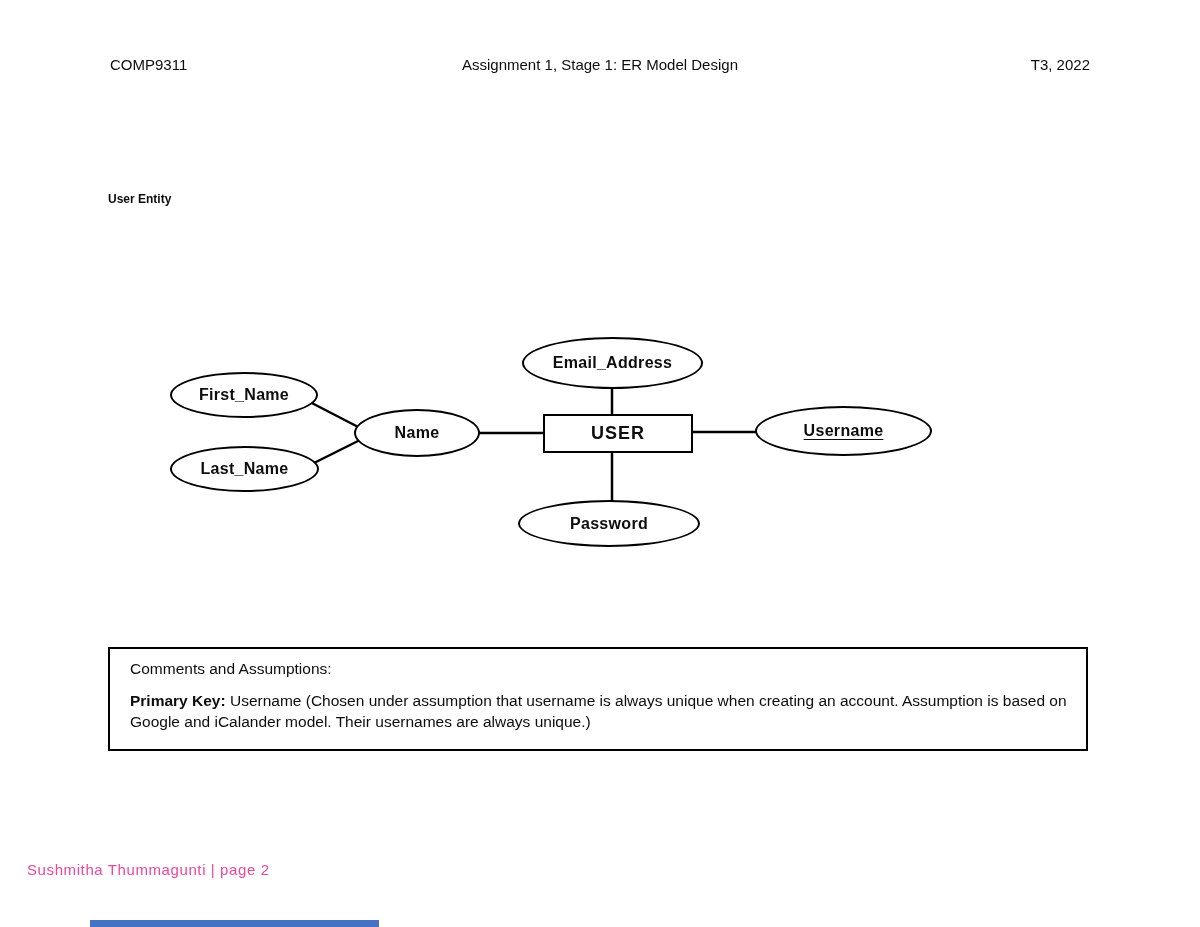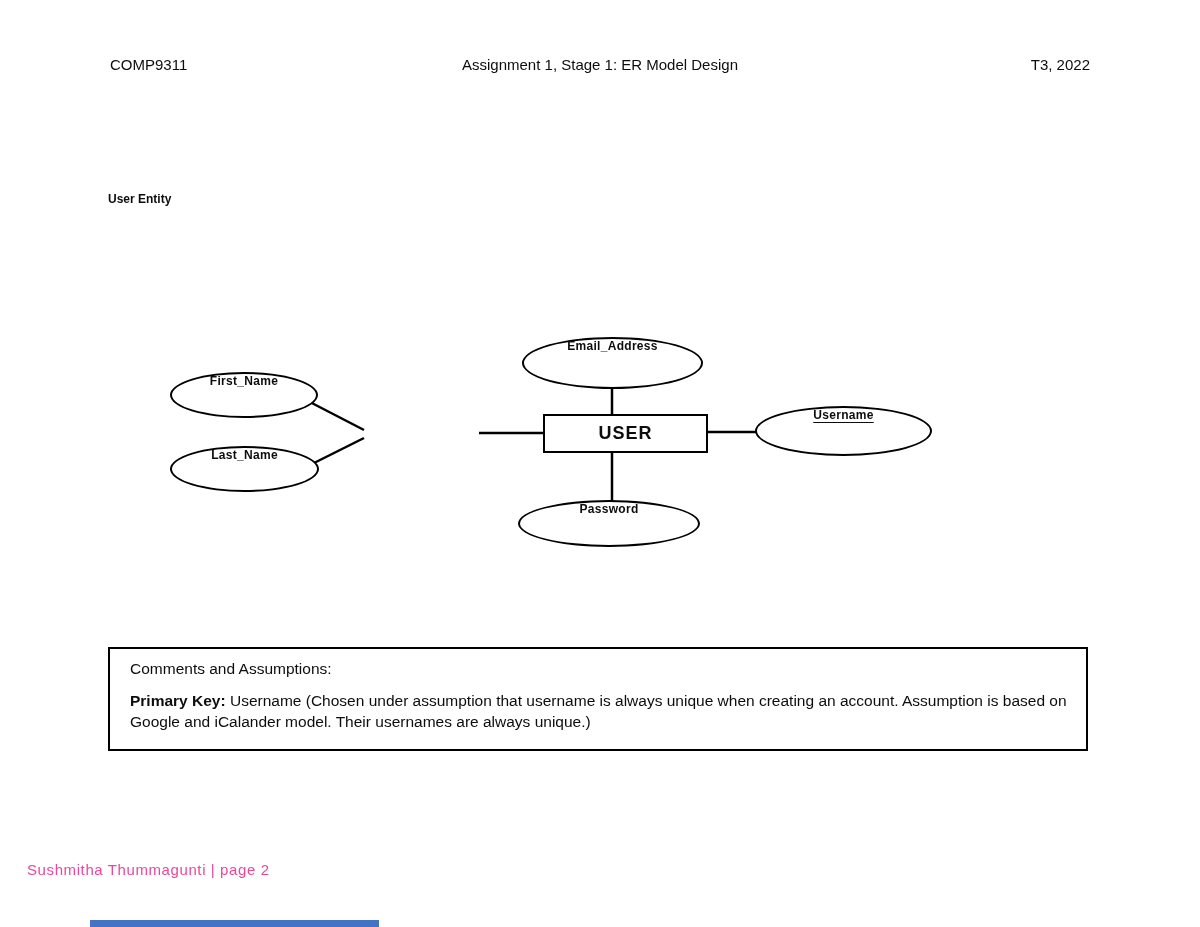--- a/index.html
+++ b/index.html
@@ -14,35 +14,35 @@
   .hdr{position:absolute;top:56px;font-size:15px;font-weight:normal;white-space:nowrap;}
   .hdr-left{left:110px;}
   .hdr-center{left:0;width:1200px;text-align:center;}
   .hdr-right{right:110px;}
   .section-title{position:absolute;left:108px;top:192px;font-size:12px;font-weight:bold;}
   .connectors{position:absolute;left:0;top:0;pointer-events:none;}
   .ellipse{
     position:absolute;
     border:2.5px solid #000;
     border-radius:50%;
-    display:flex;align-items:flex-start;justify-content:center;
-    font-size:12px;font-weight:bold;letter-spacing:0.3px;
+    display:flex;align-items:center;justify-content:center;
+    font-size:16px;font-weight:bold;letter-spacing:0.3px;
     background:#fff;
     box-sizing:border-box;
     text-align:center;
   }
   .el-email{left:522px;top:337px;width:181px;height:52px;}
   .el-username{left:755px;top:406px;width:177px;height:50px;}
   .el-username .lbl{text-decoration:underline;text-underline-offset:3px;}
   .el-password{left:518px;top:500px;width:182px;height:47px;}
   .el-first{left:170px;top:372px;width:148px;height:46px;}
   .el-last{left:170px;top:446px;width:149px;height:46px;}
   .el-name{left:354px;top:409px;width:126px;height:48px;}
   .entity-rect{
-    position:absolute;left:543px;top:414px;width:165px;height:39px;
+    position:absolute;left:543px;top:414px;width:150px;height:39px;
     border:2.5px solid #000;background:#fff;box-sizing:border-box;
     display:flex;align-items:center;justify-content:center;
     font-size:18px;font-weight:bold;letter-spacing:1px;
   }
   .comments-box{
     position:absolute;left:108px;top:647px;width:980px;height:104px;
     border:2.5px solid #000;box-sizing:border-box;
     padding:9px 14px 8px 20px;
     font-size:15.5px;line-height:21px;
   }
@@ -86,20 +86,23 @@
   </div>
 
   <div class="ellipse el-username">
     <span class="lbl">Username</span>
   </div>
 
   <div class="ellipse el-password">
     <span class="lbl">Password</span>
   </div>
 
+  <div class="ellipse el-name">
+    <span class="lbl">Name</span>
+  </div>
 
   <div class="ellipse el-first">
     <span class="lbl">First_Name</span>
   </div>
 
   <div class="ellipse el-last">
     <span class="lbl">Last_Name</span>
   </div>
 
   <div class="comments-box">

